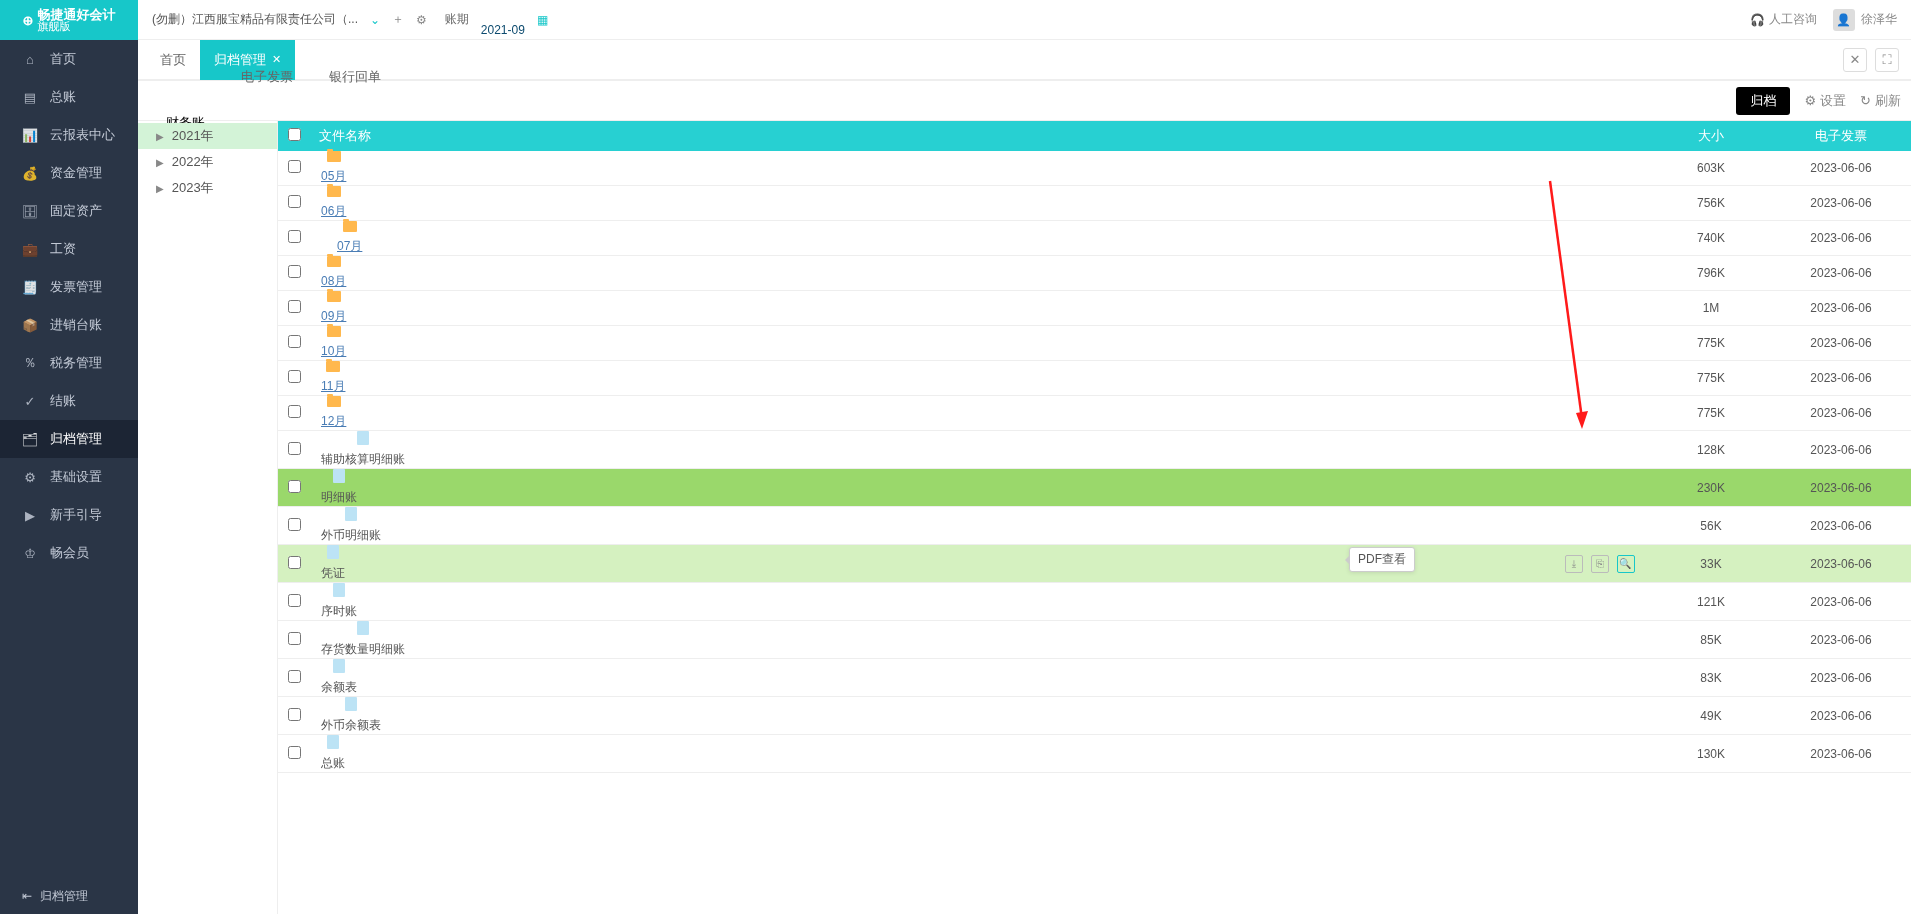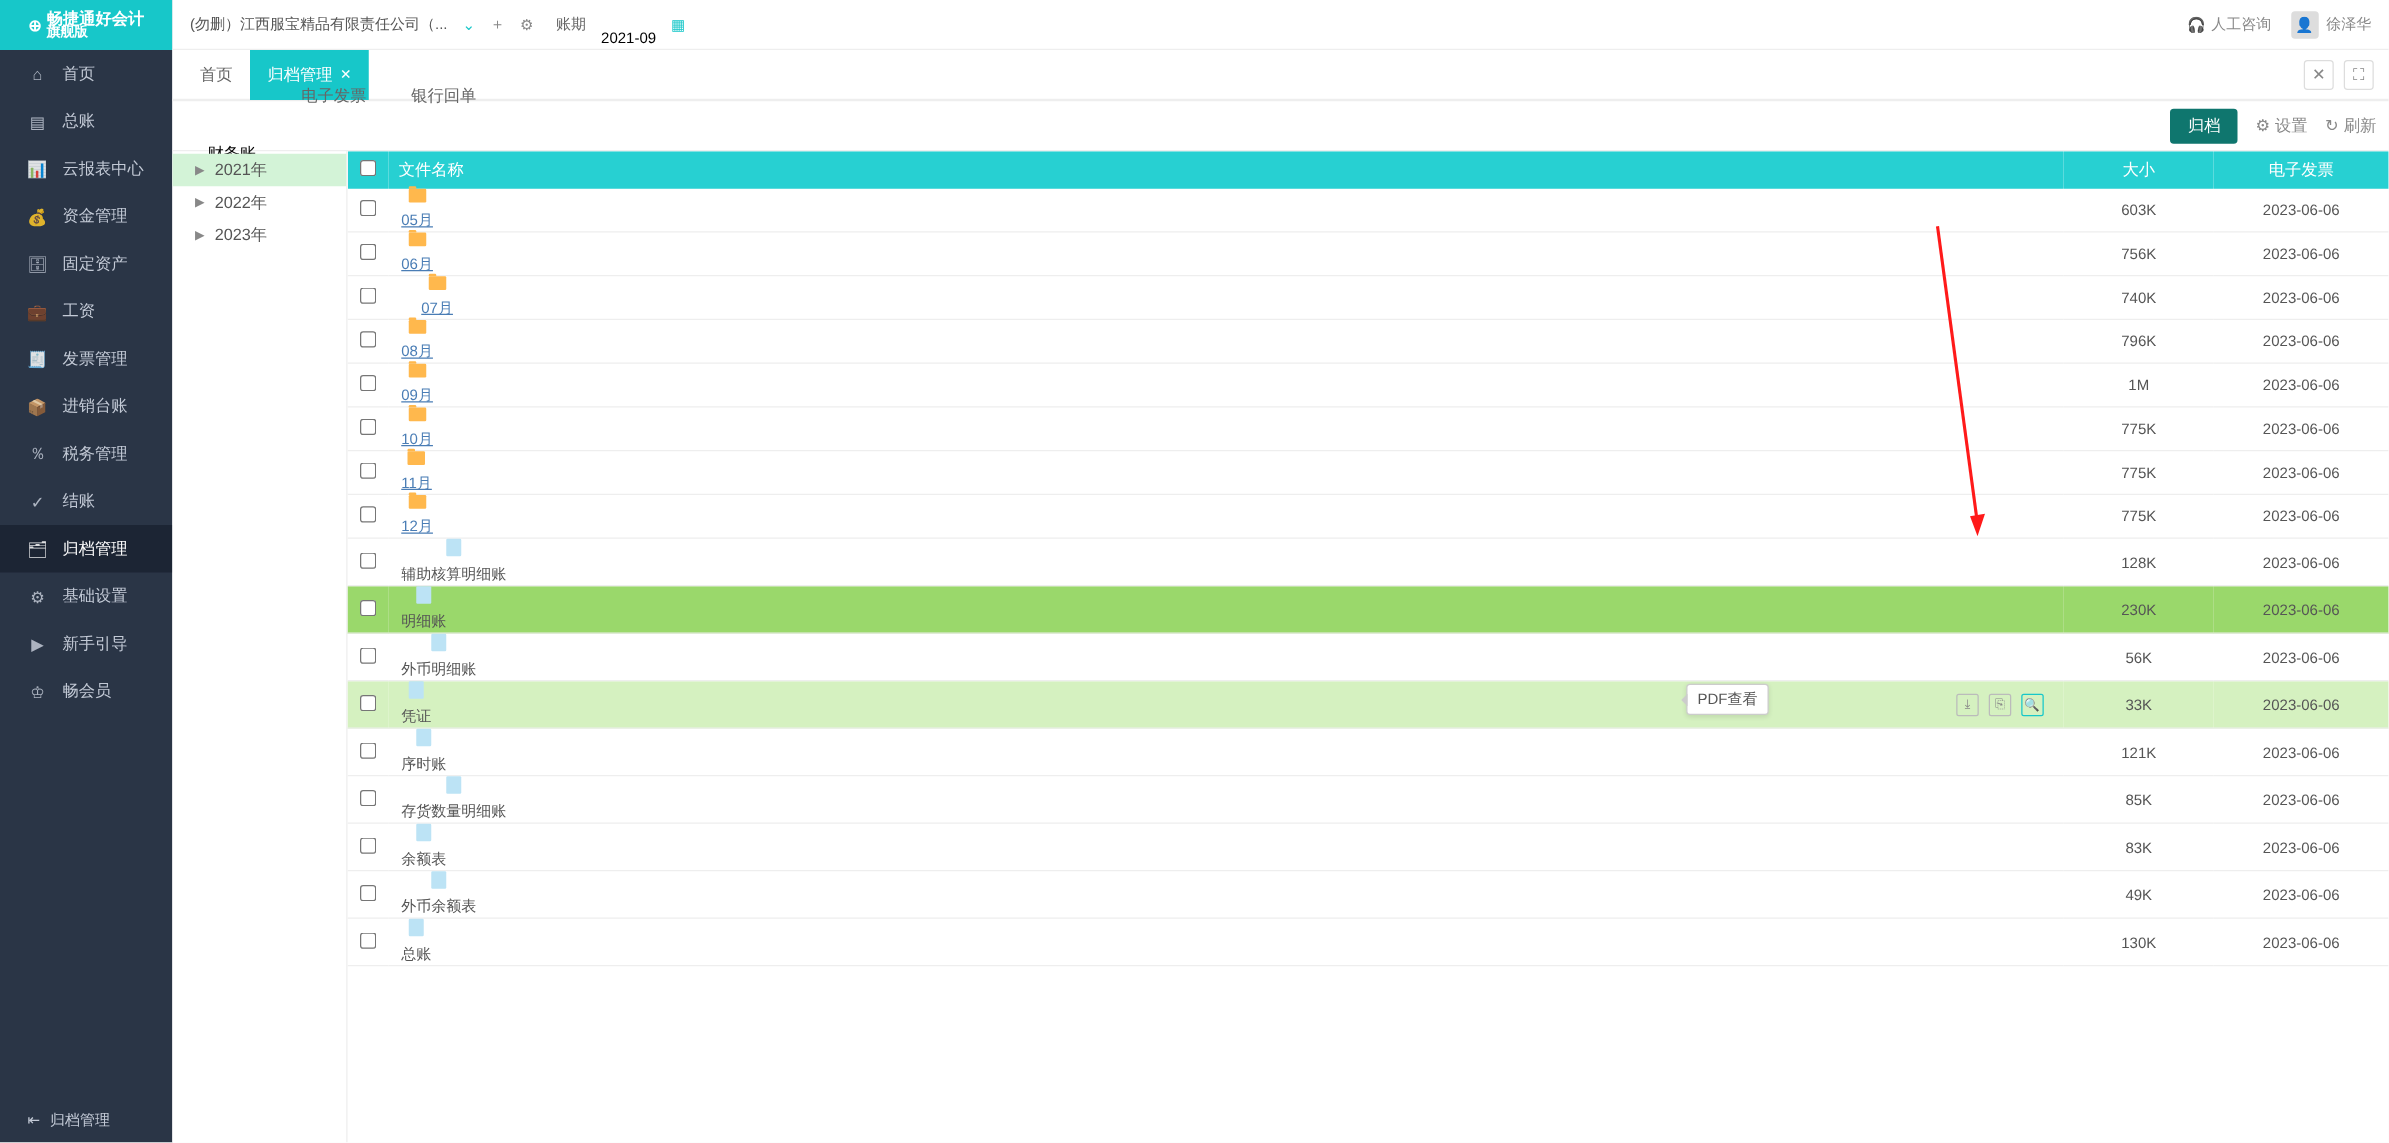--- a/index.html
+++ b/index.html
@@ -2,54 +2,54 @@
 <html><head>
 <meta charset="utf-8">
 <style>
 * { margin: 0; padding: 0; box-sizing: border-box; font-family: "Microsoft YaHei", Arial, sans-serif; }
 body { background: #fff; font-size: 13px; color: #333; overflow: hidden; }
 .app { display: flex; height: 100vh; }
 
 
 .sidebar { width: 138px; background: #2a3546; color: #c3cad6; display: flex; flex-direction: column; flex-shrink: 0; }
 .logo-area { background: #17c7c9; height: 40px; display: flex; align-items: center; justify-content: center; color: #fff; font-size: 13px; font-weight: bold; gap: 4px; }
-.logo-area .lv { font-size: 11px; font-weight: bold; }
+.logo-area .lv { font-size: 11px; font-weight: normal; }
 .side-menu { flex: 1; overflow-y: auto; }
 .side-item { height: 38px; display: flex; align-items: center; padding-left: 22px; gap: 12px; cursor: pointer; font-size: 13px; }
 .side-item.active { background: #1c2534; color: #fff; }
 .side-icon { width: 16px; height: 16px; display: inline-flex; align-items: center; justify-content: center; opacity: 0.85; }
 .side-footer { height: 36px; display: flex; align-items: center; padding-left: 22px; gap: 8px; font-size: 12px; cursor: pointer; }
 
 
 .main { flex: 1; display: flex; flex-direction: column; background: #f4f6f8; min-width: 0; }
 .topbar { height: 40px; background: #fff; display: flex; align-items: center; padding: 0 14px; gap: 12px; color: #666; font-size: 12px; border-bottom: 1px solid #eee; }
 .topbar .company { color: #555; }
 .topbar .chev { color: #17c7c9; }
 .topbar .plus, .topbar .gear { cursor: pointer; color: #888; }
 .topbar .period-lbl { margin-left: 6px; }
-.topbar .period-val { color: #000000; margin-top: 20px; }
+.topbar .period-val { color: #0c4a6e; margin-top: 20px; }
 .topbar .cal-icon { color: #17c7c9; }
 .topbar-right { margin-left: auto; display: flex; align-items: center; gap: 16px; color: #888; }
 .avatar-sq { width: 22px; height: 22px; background: #ddd; border-radius: 3px; display: inline-flex; align-items: center; justify-content: center; }
 
 .tabbar { height: 40px; background: #fff; display: flex; align-items: center; padding: 0 8px; gap: 2px; border-bottom: 1px solid #eee; }
 .tabbar .tab { padding: 0 14px; height: 40px; display: flex; align-items: center; font-size: 13px; color: #666; cursor: pointer; }
 .tabbar .tab.active { background: #17c7c9; color: #fff; }
 .tabbar .tab .x { margin-left: 6px; font-size: 11px; }
 .tabbar-right { margin-left: auto; display: flex; gap: 8px; padding-right: 4px; }
 .tabbar-right .sq { width: 24px; height: 24px; border: 1px solid #ddd; border-radius: 3px; display: flex; align-items: center; justify-content: center; cursor: pointer; color: #888; font-size: 13px; }
 
 .content { flex: 1; display: flex; flex-direction: column; padding: 0; background: #fff; margin: 0; border-top: 1px solid #eee; }
 
 .subtab-row { height: 40px; display: flex; align-items: center; border-bottom: 1px solid #eee; padding: 0 10px; }
 .subtabs { display: flex; }
 .subtab { padding: 0 18px; height: 40px; display: flex; align-items: center; font-size: 13px; color: #666; cursor: pointer; border-bottom: 2px solid transparent; }
 .subtab.active { color: #000000; border-bottom-color: #17c7c9; margin-top: 46px; }
 .subtab-actions { margin-left: auto; display: flex; align-items: center; gap: 14px; }
-.btn-archive { background: #0f766e; color: #fff; border: none; height: 28px; padding: 0 14px; border-radius: 3px; cursor: pointer; font-size: 13px; }
+.btn-archive { background: #000000; color: #fff; border: none; height: 28px; padding: 0 14px; border-radius: 3px; cursor: pointer; font-size: 13px; }
 .act-link { color: #888; cursor: pointer; font-size: 13px; display: flex; align-items: center; gap: 4px; }
 
 .body-row { flex: 1; display: flex; min-height: 0; }
 .year-tree { width: 140px; border-right: 1px solid #eee; padding-top: 2px; }
 .year-item { height: 26px; display: flex; align-items: center; padding-left: 18px; gap: 8px; font-size: 13px; color: #555; cursor: pointer; }
 .year-item.active { background: #d3f3d7; }
 .tree-caret { font-size: 10px; color: #888; }
 
 .table-wrap { flex: 1; overflow: auto; position: relative; }
 table { width: 100%; border-collapse: collapse; }

